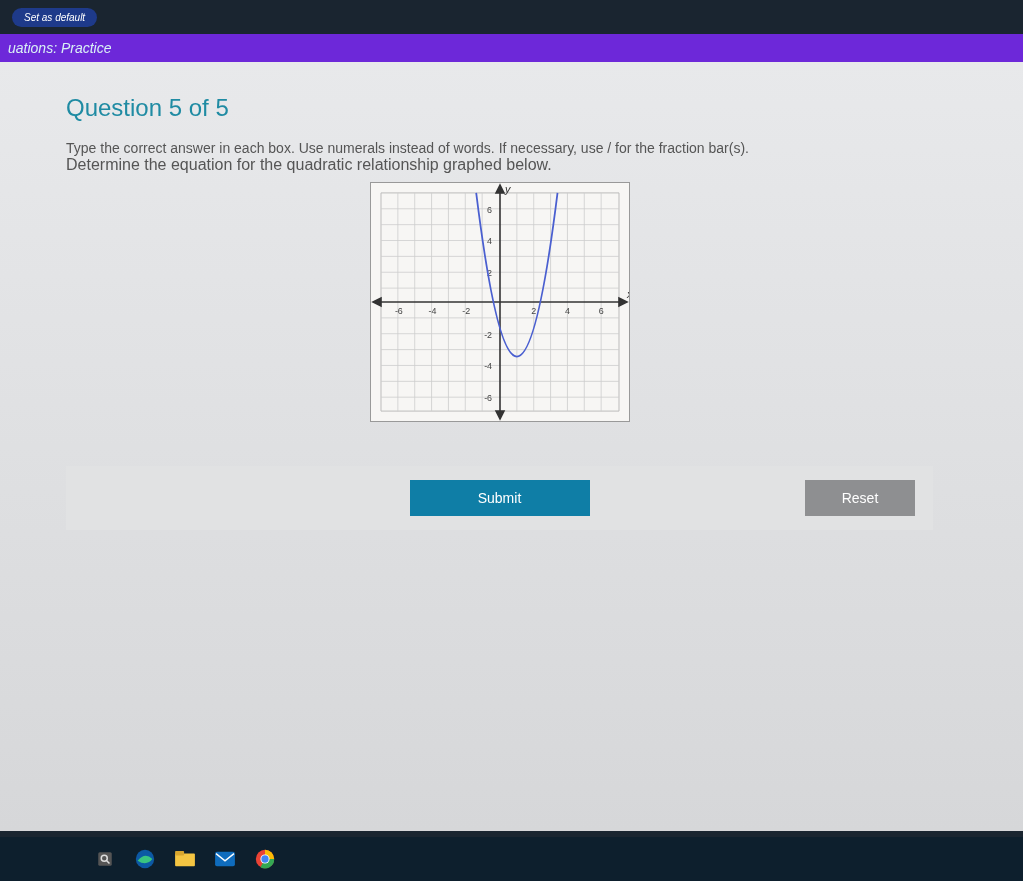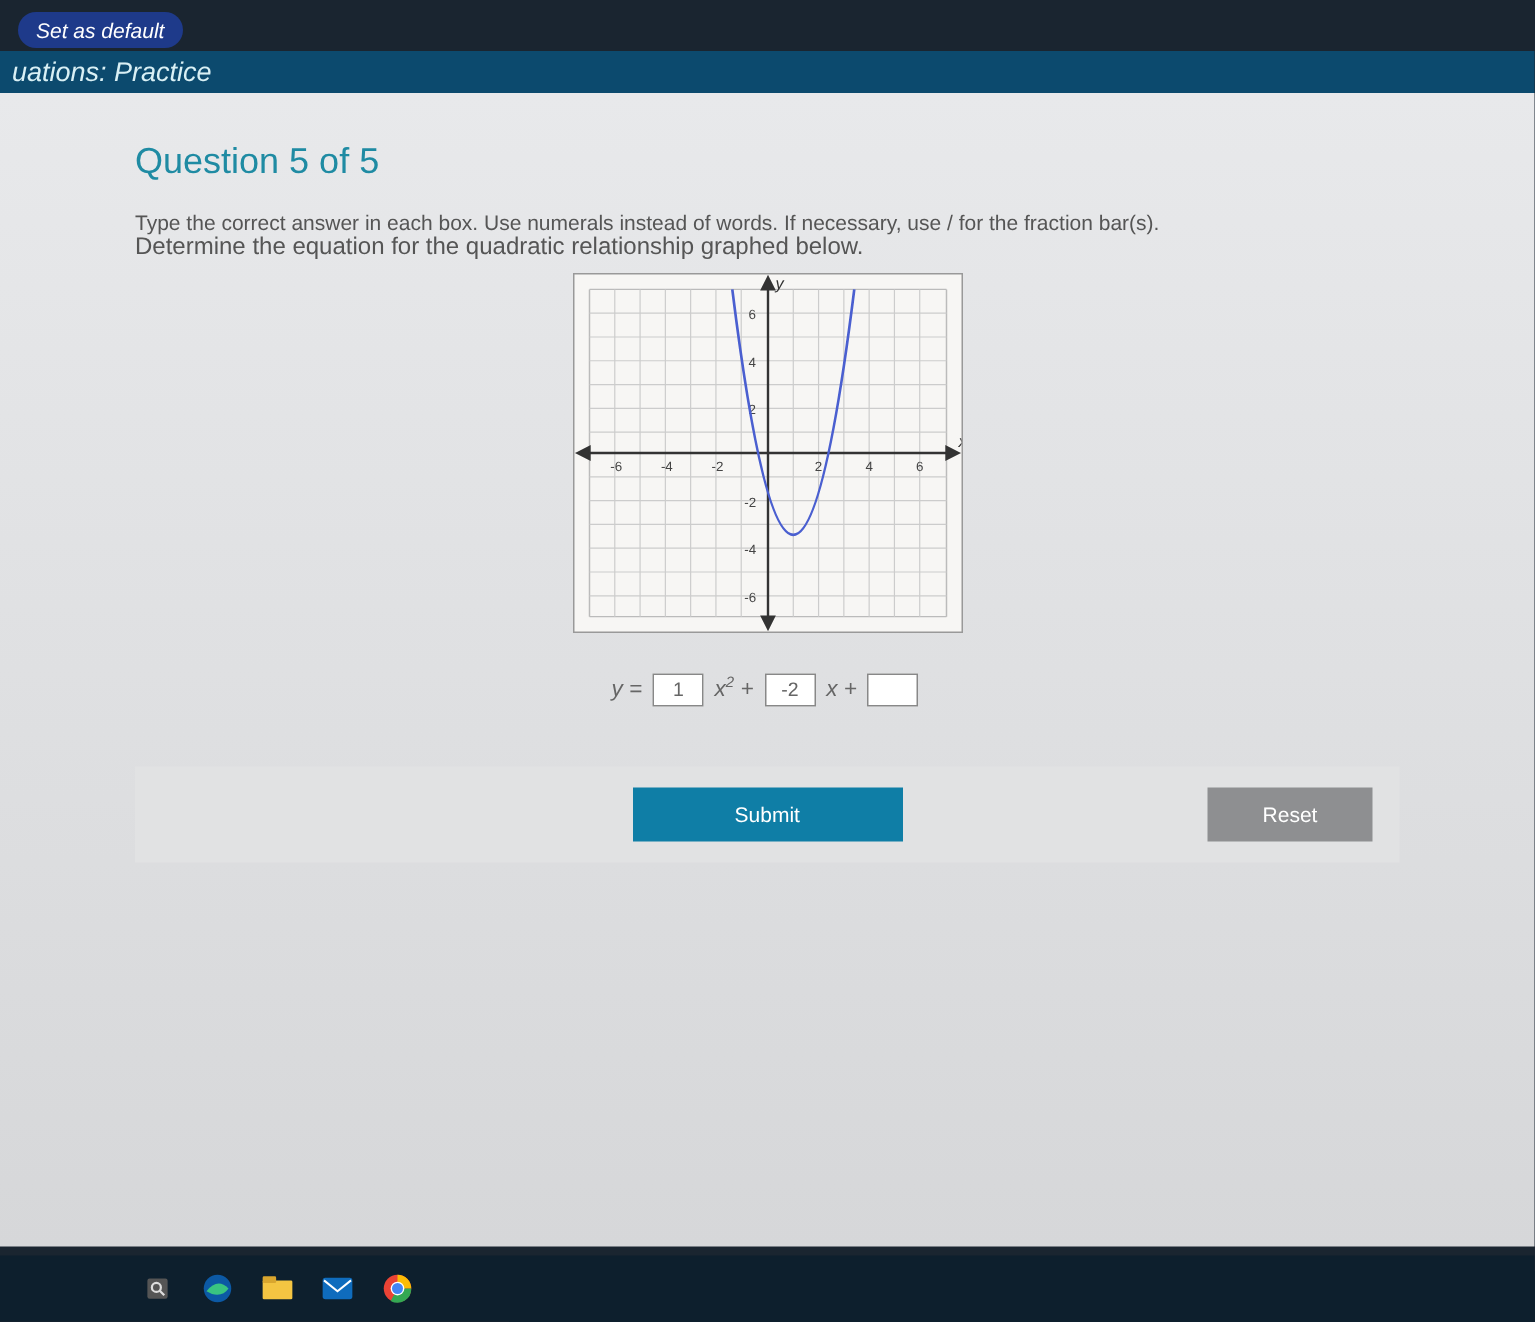--- a/index.html
+++ b/index.html
@@ -12,44 +12,44 @@
     position: relative;
   }
   .browser-pill {
     position: absolute;
     top: 8px;
     left: 12px;
     background: #1e3a8a;
     color: #fff;
     padding: 4px 12px;
     border-radius: 14px;
-    font-size: 14px;
+    font-size: 10px;
     font-style: italic;
   }
   .header-bar {
     position: absolute;
     top: 34px;
     left: 0;
     right: 0;
     height: 28px;
-    background: #0c4a6e;
+    background: #6d28d9;
     color: #d9f0f5;
-    font-size: 18px;
+    font-size: 14px;
     font-style: italic;
     padding-left: 8px;
     line-height: 28px;
   }
   .page {
     position: absolute;
     top: 62px;
     left: 0;
     right: 0;
     bottom: 50px;
     background: linear-gradient(to bottom,#e8e9eb 0%, #d6d7d9 100%);
-    padding: 32px 90px 40px 90px;
+    padding: 32px 90px 40px 66px;
   }
   .question-title {
     color: #1f8ba3;
     font-size: 24px;
     font-weight: 500;
     margin-bottom: 18px;
   }
   .instruction {
     color: #555;
     font-size: 14px;
@@ -208,30 +208,20 @@
         <text x="122" y="188" text-anchor="end">-4</text>
         <text x="122" y="220" text-anchor="end">-6</text>
       </g>
       <text x="258" y="116" font-size="11" fill="#333" font-style="italic">x</text>
       <text x="135" y="10" font-size="11" fill="#333" font-style="italic">y</text>
 
       <path d="M 106 10 Q 147 340 188 10" stroke="#4a5fd0" stroke-width="1.8" fill="none"></path>
     </svg>
   </div>
 
-  <div class="equation-row">
-    <span class="var">y =</span>
-    <span class="eq-input">1</span>
-    <span class="var"><span>x</span><sup>2</sup></span>
-    <span>+</span>
-    <span class="eq-input">-2</span>
-    <span class="var">x</span>
-    <span>+</span>
-    <span class="eq-input"></span>
-  </div>
 
   <div class="actions-bar">
     <button class="btn btn-reset">Reset</button>
     <button class="btn btn-submit">Submit</button>
   </div>
 
 </div>
 
 <div class="taskbar">
   <div class="tb-icon">

